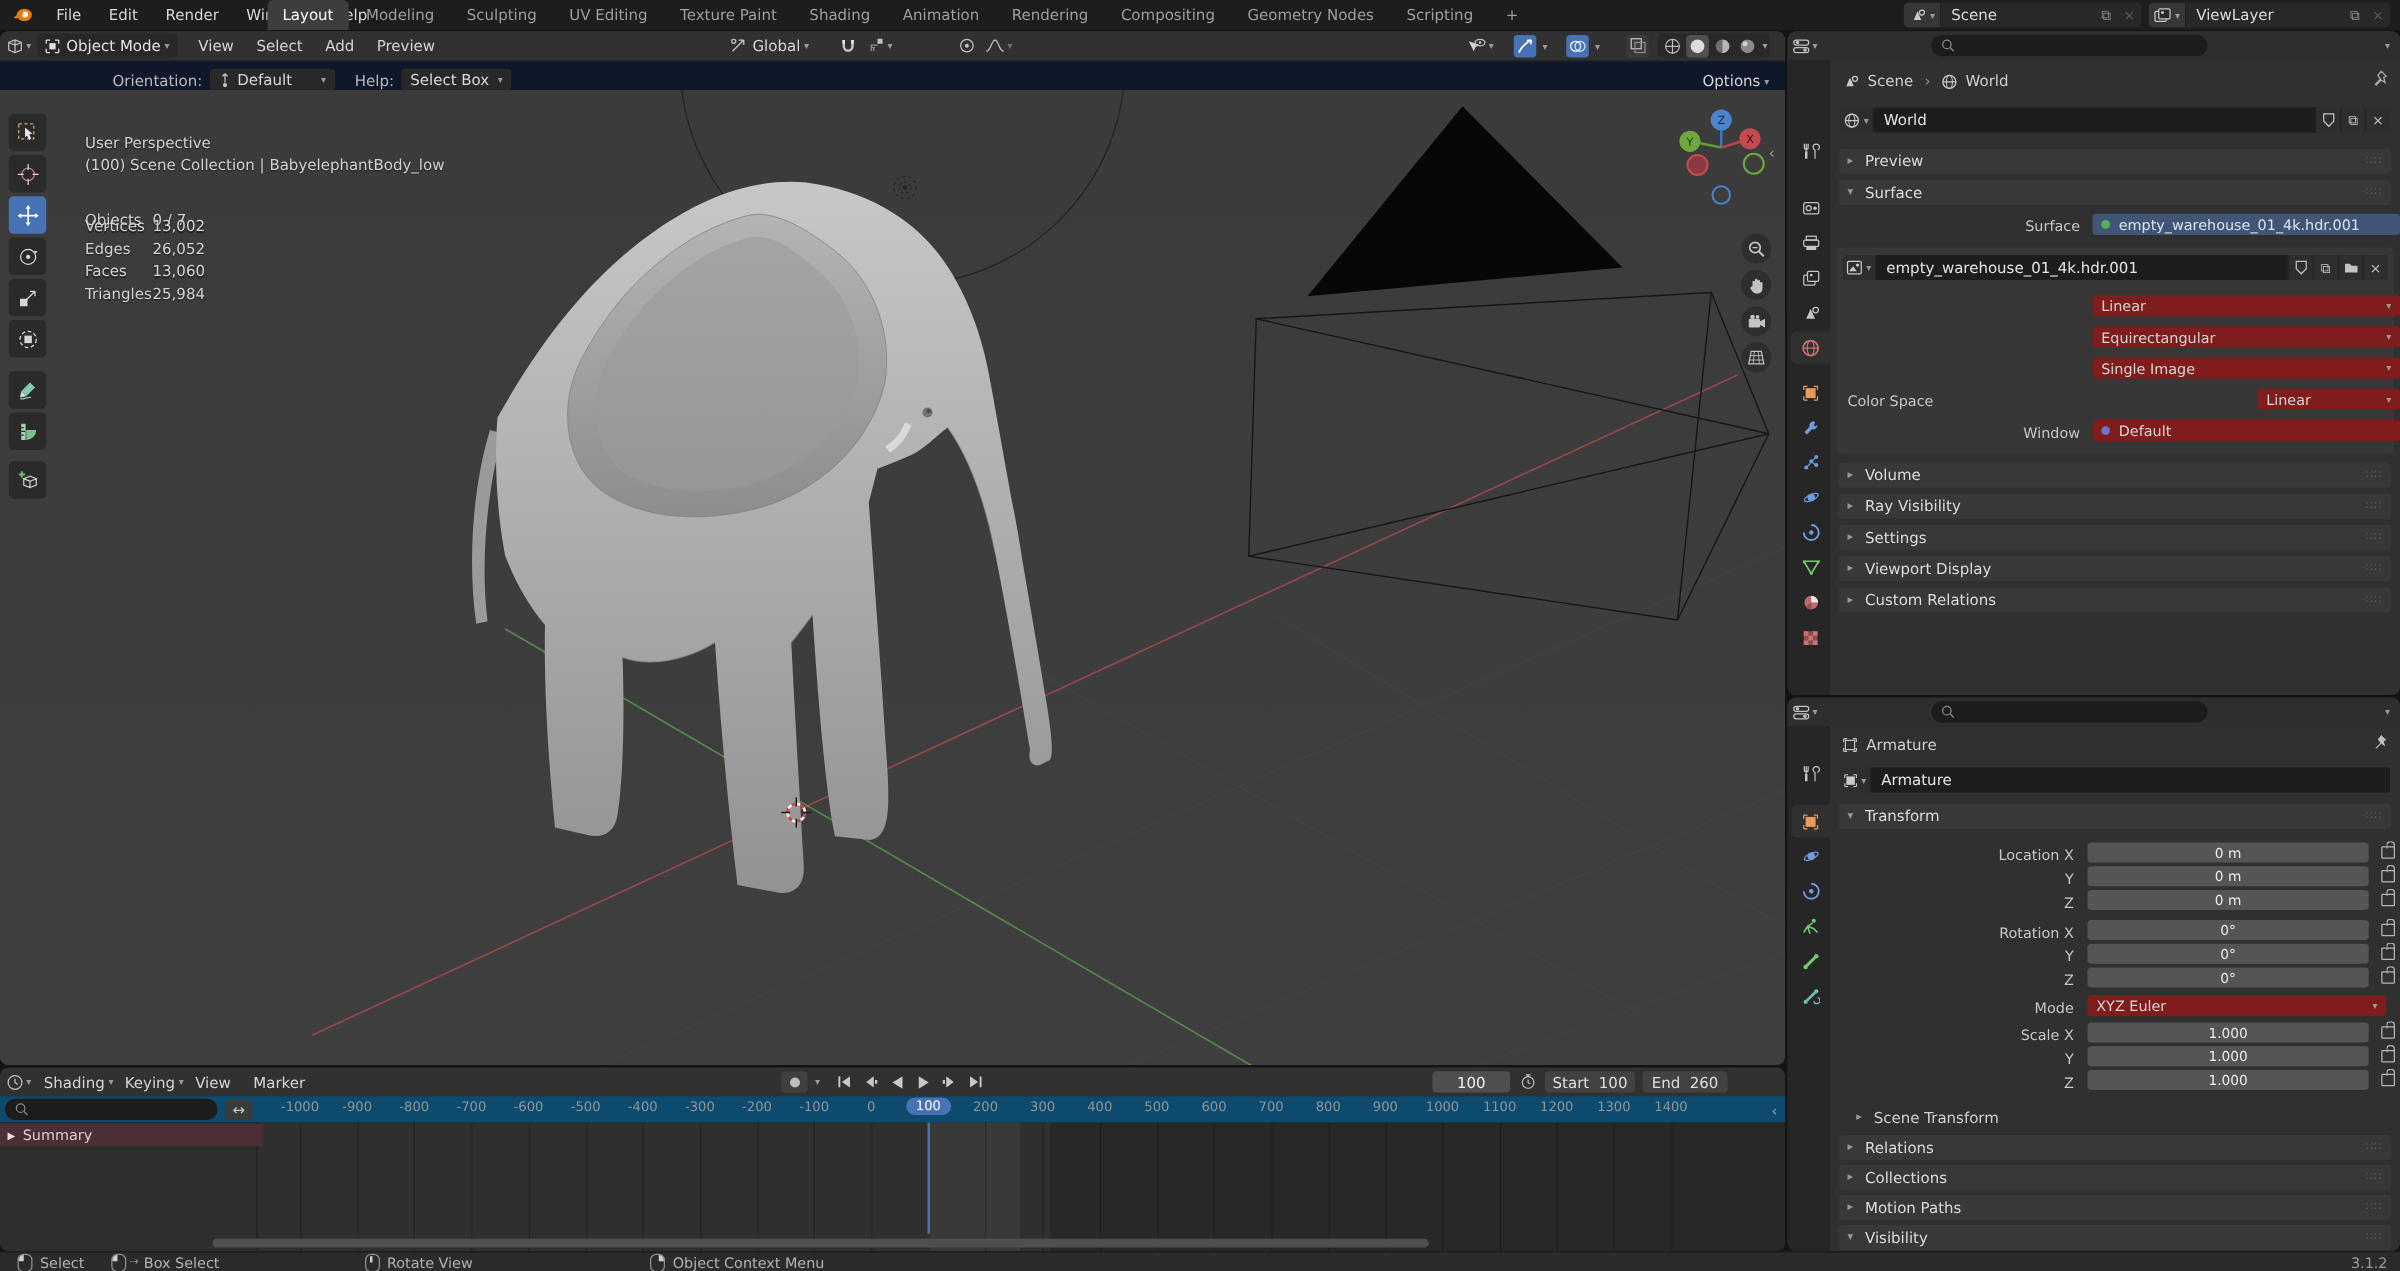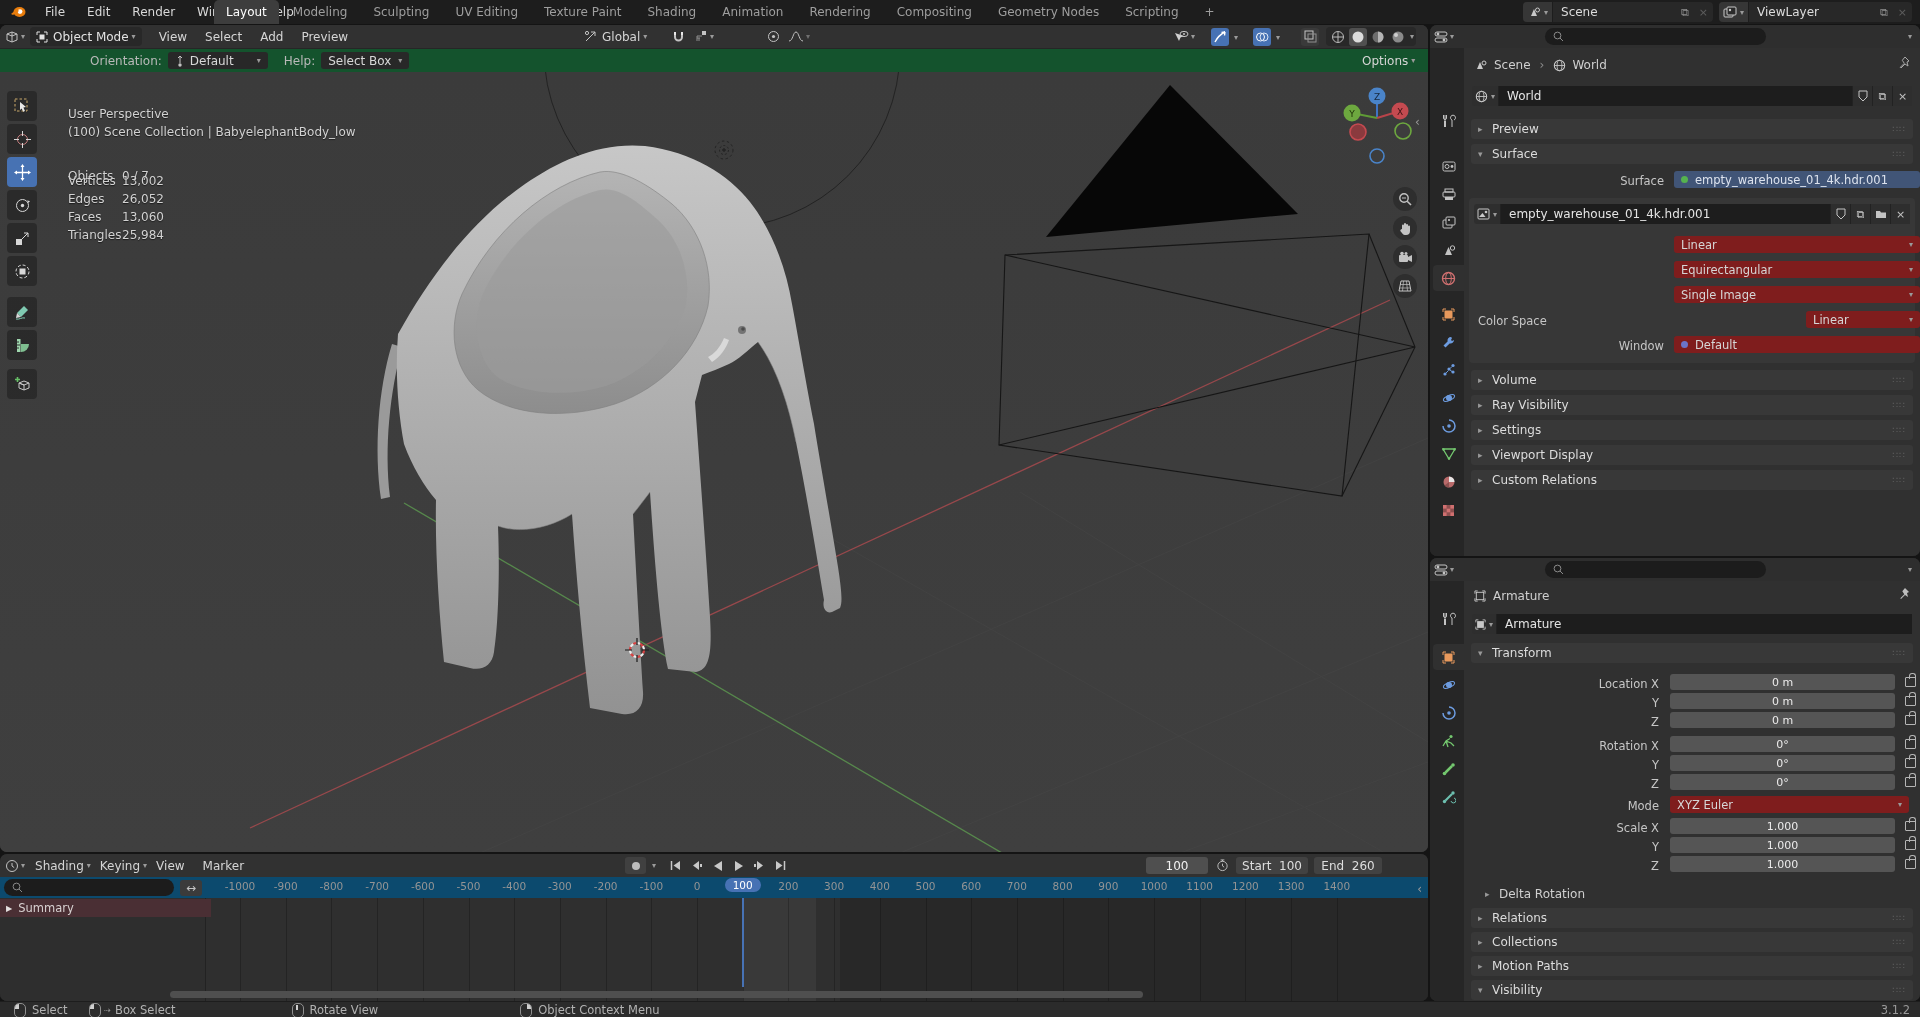--- a/index.html
+++ b/index.html
@@ -28,21 +28,21 @@
   #props-bottom{left:1430px;top:558px;width:490px;height:443px}
   #timeline{left:0;top:854px;width:1428px;height:147px;background:#2b2b2b}
 
   .ed-header{position:absolute;left:0;top:0;right:0;height:23px;background:#313131;display:flex;align-items:center;border-bottom:1px solid #262626}
   .hmenu{padding:0 9px;color:#d5d5d5;font-size:12px}
   .iconbtn{height:18px;min-width:18px;border-radius:3px;display:flex;align-items:center;justify-content:center;margin:0 1px}
   .iconbtn.on{background:#4772b4}
   .dd{font-size:8px;color:#9a9a9a;margin-left:2px}
 
   
-  #toolsettings{position:absolute;left:0;top:24px;right:0;height:23px;background:#14532d;display:flex;align-items:center;border-bottom:1px solid #272727}
+  #toolsettings{position:absolute;left:0;top:24px;right:0;height:23px;background:#0f172a;display:flex;align-items:flex-end;border-bottom:1px solid #272727}
   .tslabel{color:#b9b9b9;margin:0 6px}
   .tsdrop{background:#282828;border-radius:3px;height:17px;display:flex;align-items:center;padding:0 7px;color:#d8d8d8}
 
   
   .modebox{background:#282828;border-radius:4px;height:19px;display:flex;align-items:center;padding:0 6px;margin-left:4px;color:#e2e2e2}
 
   
   .tool{position:absolute;left:7px;width:30px;height:30px;border-radius:4px;background:rgba(41,41,41,.92);display:flex;align-items:center;justify-content:center}
   .tool.on{background:#4772b3}
 
@@ -870,21 +870,21 @@
         <div class="flabel" style="left:0;top:259px;width:195px">Y</div>
         <div class="numf" style="left:206px;width:225px;top:256px">1.000</div>
         <span class="lock" style="left:441px;top:259px"></span>
         <div class="flabel" style="left:0;top:278px;width:195px">Z</div>
         <div class="numf" style="left:206px;width:225px;top:275px">1.000</div>
         <span class="lock" style="left:441px;top:278px"></span>
       </div>
 
       <div class="prow" style="top:303px;left:14px;background:none;color:#d0d0d0">
           <span class="caret">▸</span>
-          <span>Delta Rotation</span>
+          <span>Scene Transform</span>
         </div>
       <div class="prow" style="top:327px">
           <span class="caret">▸</span>
           <span>Relations</span>
           <span class="dots">∷∷</span>
         </div>
       <div class="prow" style="top:351px">
           <span class="caret">▸</span>
           <span>Collections</span>
           <span class="dots">∷∷</span>

